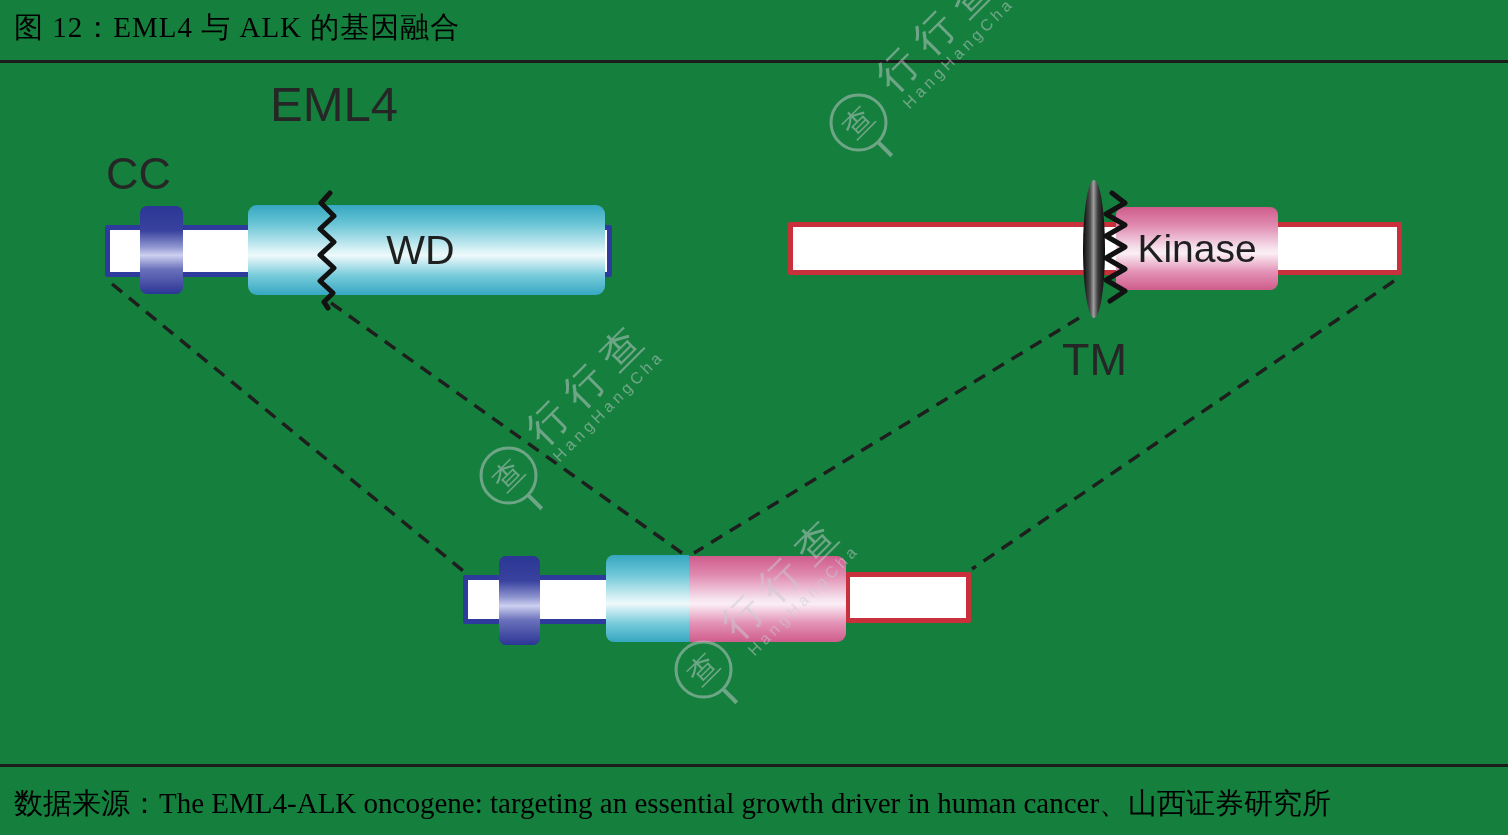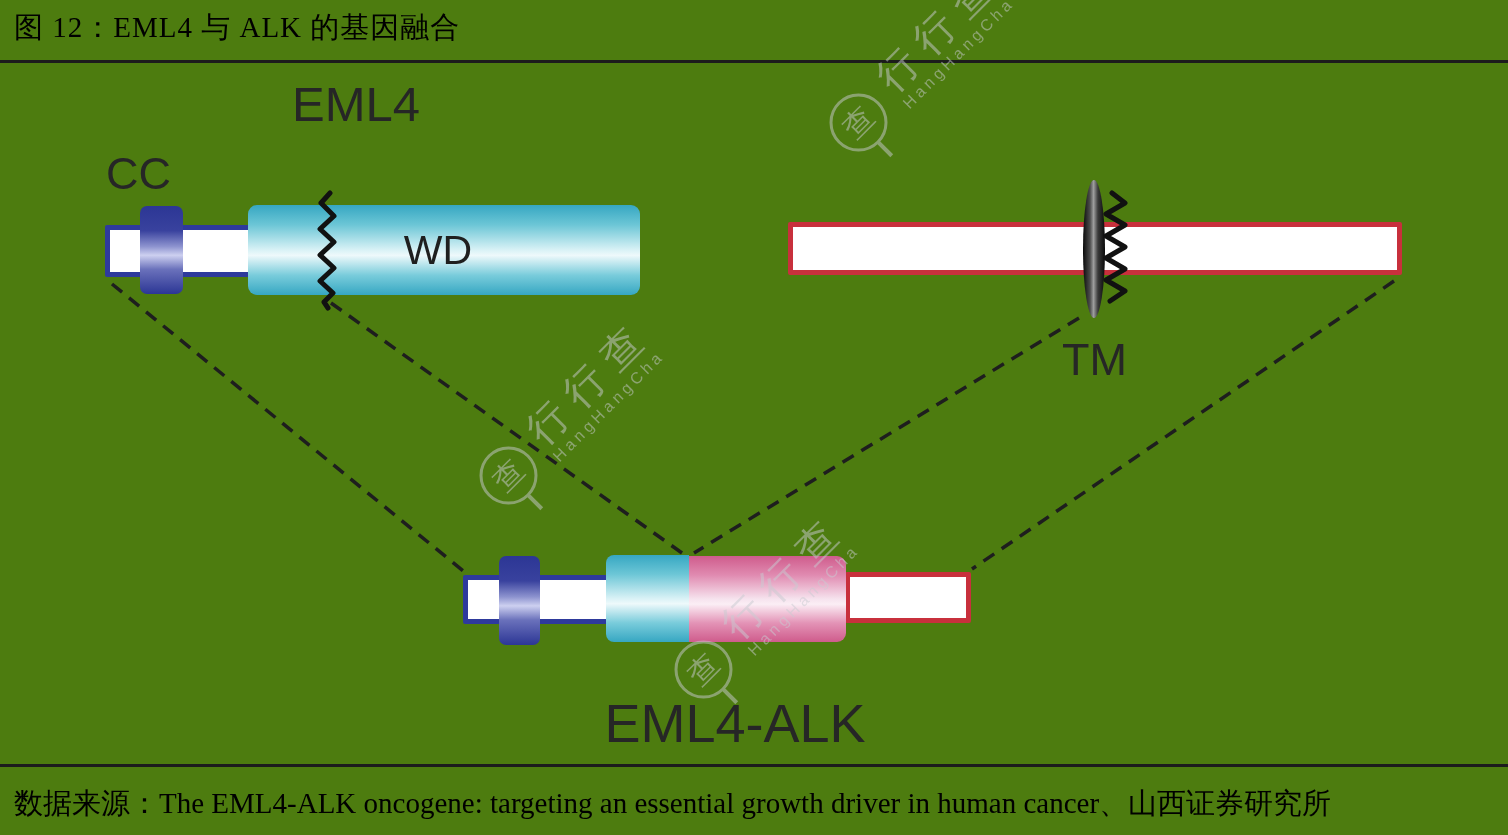--- a/index.html
+++ b/index.html
@@ -1,41 +1,41 @@
 <!DOCTYPE html>
 <html><head>
 <meta charset="utf-8">
 <style>
   * { margin:0; padding:0; box-sizing:border-box; }
   html,body { background:#ffffff; }
   body {
     width:1508px; height:835px; position:relative; overflow:hidden;
     font-family:"Liberation Sans","DejaVu Sans",sans-serif;
   }
-  .page { position:absolute; inset:0; background:#4d7c0f; }
+  .page { position:absolute; inset:0; background:#15803d; }
 
   
   .figure-title {
     position:absolute; left:14px; top:8px;
     font-family:"Liberation Serif","DejaVu Serif",serif;
     font-size:29px; font-weight:500; color:#000; letter-spacing:1px;
     white-space:nowrap;
   }
   .rule { position:absolute; left:0; width:1508px; height:3px; background:#1c1c1c; }
   .rule-top { top:60px; }
   .rule-bottom { top:764px; }
   .source-line {
     position:absolute; left:14px; top:784px;
     font-family:"Liberation Serif","DejaVu Serif",serif;
     font-size:29px; color:#000; white-space:nowrap;
   }
 
   
   .dlabel { position:absolute; color:#262626; white-space:nowrap; z-index:4; }
-  .t-eml4   { left:270px; top:76px;  width:150px; text-align:right; font-size:49px; }
+  .t-eml4   { left:270px; top:76px;  width:150px; text-align:left; font-size:49px; }
   .t-cc     { left:106px; top:148px; width:80px;  text-align:left; font-size:45px; }
   .t-alk    { left:1038px; top:76px; width:104px; text-align:center; font-size:49px; }
   .t-tm     { left:1062px; top:334px; width:80px; font-size:45px; }
   .t-fusion { left:588px; top:692px; width:294px; text-align:center; font-size:54px; }
 
   
   .backbone { position:absolute; background:#ffffff; z-index:1; border-radius:2px; }
   .bb-eml4 { left:105px; top:225px; width:507px; height:52px; border:5px solid #2e3a9c; }
   .bb-alk  { left:788px; top:222px; width:614px; height:53px; border:5px solid #c8303c; }
   .bb-fus-blue { left:463px; top:575px; width:150px; height:49px; border:5px solid #2e3a9c; }
@@ -47,21 +47,21 @@
     background:linear-gradient(180deg,#2c3695 0%,#39429e 28%,#8d93cf 46%,#cdd0f0 56%,#6a71bb 72%,#2c3695 100%);
     border-radius:7px;
   }
   .cyan-grad {
     background:linear-gradient(180deg,#36a7c2 0%,#6cc6d6 22%,#d9f2f6 50%,#eef9fb 56%,#79ccdb 78%,#36a7c2 100%);
   }
   .pink-grad {
     background:linear-gradient(180deg,#cf5c8c 0%,#e08ab0 22%,#f6e3ee 50%,#fbeef5 56%,#e393b6 78%,#cf5c8c 100%);
   }
   .dom-cc-eml4 { left:140px; top:206px; width:43px; height:88px; }
-  .dom-wd { left:248px; top:205px; width:392px; height:90px; border-radius:9px;
+  .dom-wd { left:248px; top:205px; width:357px; height:90px; border-radius:9px;
             display:flex; align-items:center; justify-content:center; }
   .dom-wd .dom-text { font-size:41px; color:#1f1f1f; margin-left:-12px; }
   .dom-kinase { left:1116px; top:207px; width:162px; height:83px; border-radius:8px;
                 display:flex; align-items:center; justify-content:center; }
   .dom-kinase .dom-text { font-size:39px; color:#1f1f1f; }
   .dom-tm {
     left:1083px; top:180px; width:22px; height:138px; border-radius:50%;
     background:linear-gradient(90deg,#0a0a0a 0%,#4d4d4d 32%,#9e9e9e 48%,#3a3a3a 68%,#0a0a0a 100%);
   }
   .dom-cc-fus   { left:499px; top:556px; width:41px;  height:89px; }
@@ -106,28 +106,30 @@
   <div class="dlabel t-eml4">EML4</div>
   <div class="dlabel t-cc">CC</div>
   <div class="backbone bb-eml4"></div>
   <div class="domain cc-grad dom-cc-eml4"></div>
   <div class="domain cyan-grad dom-wd">
     <span class="dom-text">WD</span>
   </div>
 
   <div class="backbone bb-alk"></div>
   <div class="domain dom-tm"></div>
+  <div class="domain pink-grad dom-kinase">
+    <span class="dom-text">Kinase</span>
+  </div>
   <div class="dlabel t-tm">TM</div>
 
   <div class="backbone bb-fus-blue"></div>
   <div class="backbone bb-fus-red"></div>
   <div class="domain cc-grad dom-cc-fus"></div>
   <div class="domain cyan-grad dom-cyan-fus"></div>
   <div class="domain pink-grad dom-pink-fus"></div>
-  <div class="dlabel t-fusion">EML4-ALK</div>
 
   <svg class="overlay" width="1508" height="835" viewBox="0 0 1508 835" aria-hidden="true">
     <line class="dash" x1="112" y1="284" x2="467" y2="574"></line>
     <line class="dash" x1="331" y1="303" x2="682" y2="553"></line>
     <line class="dash" x1="1079" y1="318" x2="694" y2="553"></line>
     <line class="dash" x1="1394" y1="281" x2="972" y2="569"></line>
     <polyline class="zig" points="330,193 321,203 334,216 320,229 334,242 320,255 334,268 320,281 333,293 324,302 328,308"></polyline>
     <polyline class="zig" points="1112,193 1125,203 1106,214 1125,225 1106,236 1125,247 1106,258 1125,269 1106,280 1125,291 1110,301"></polyline>
   </svg>
 

